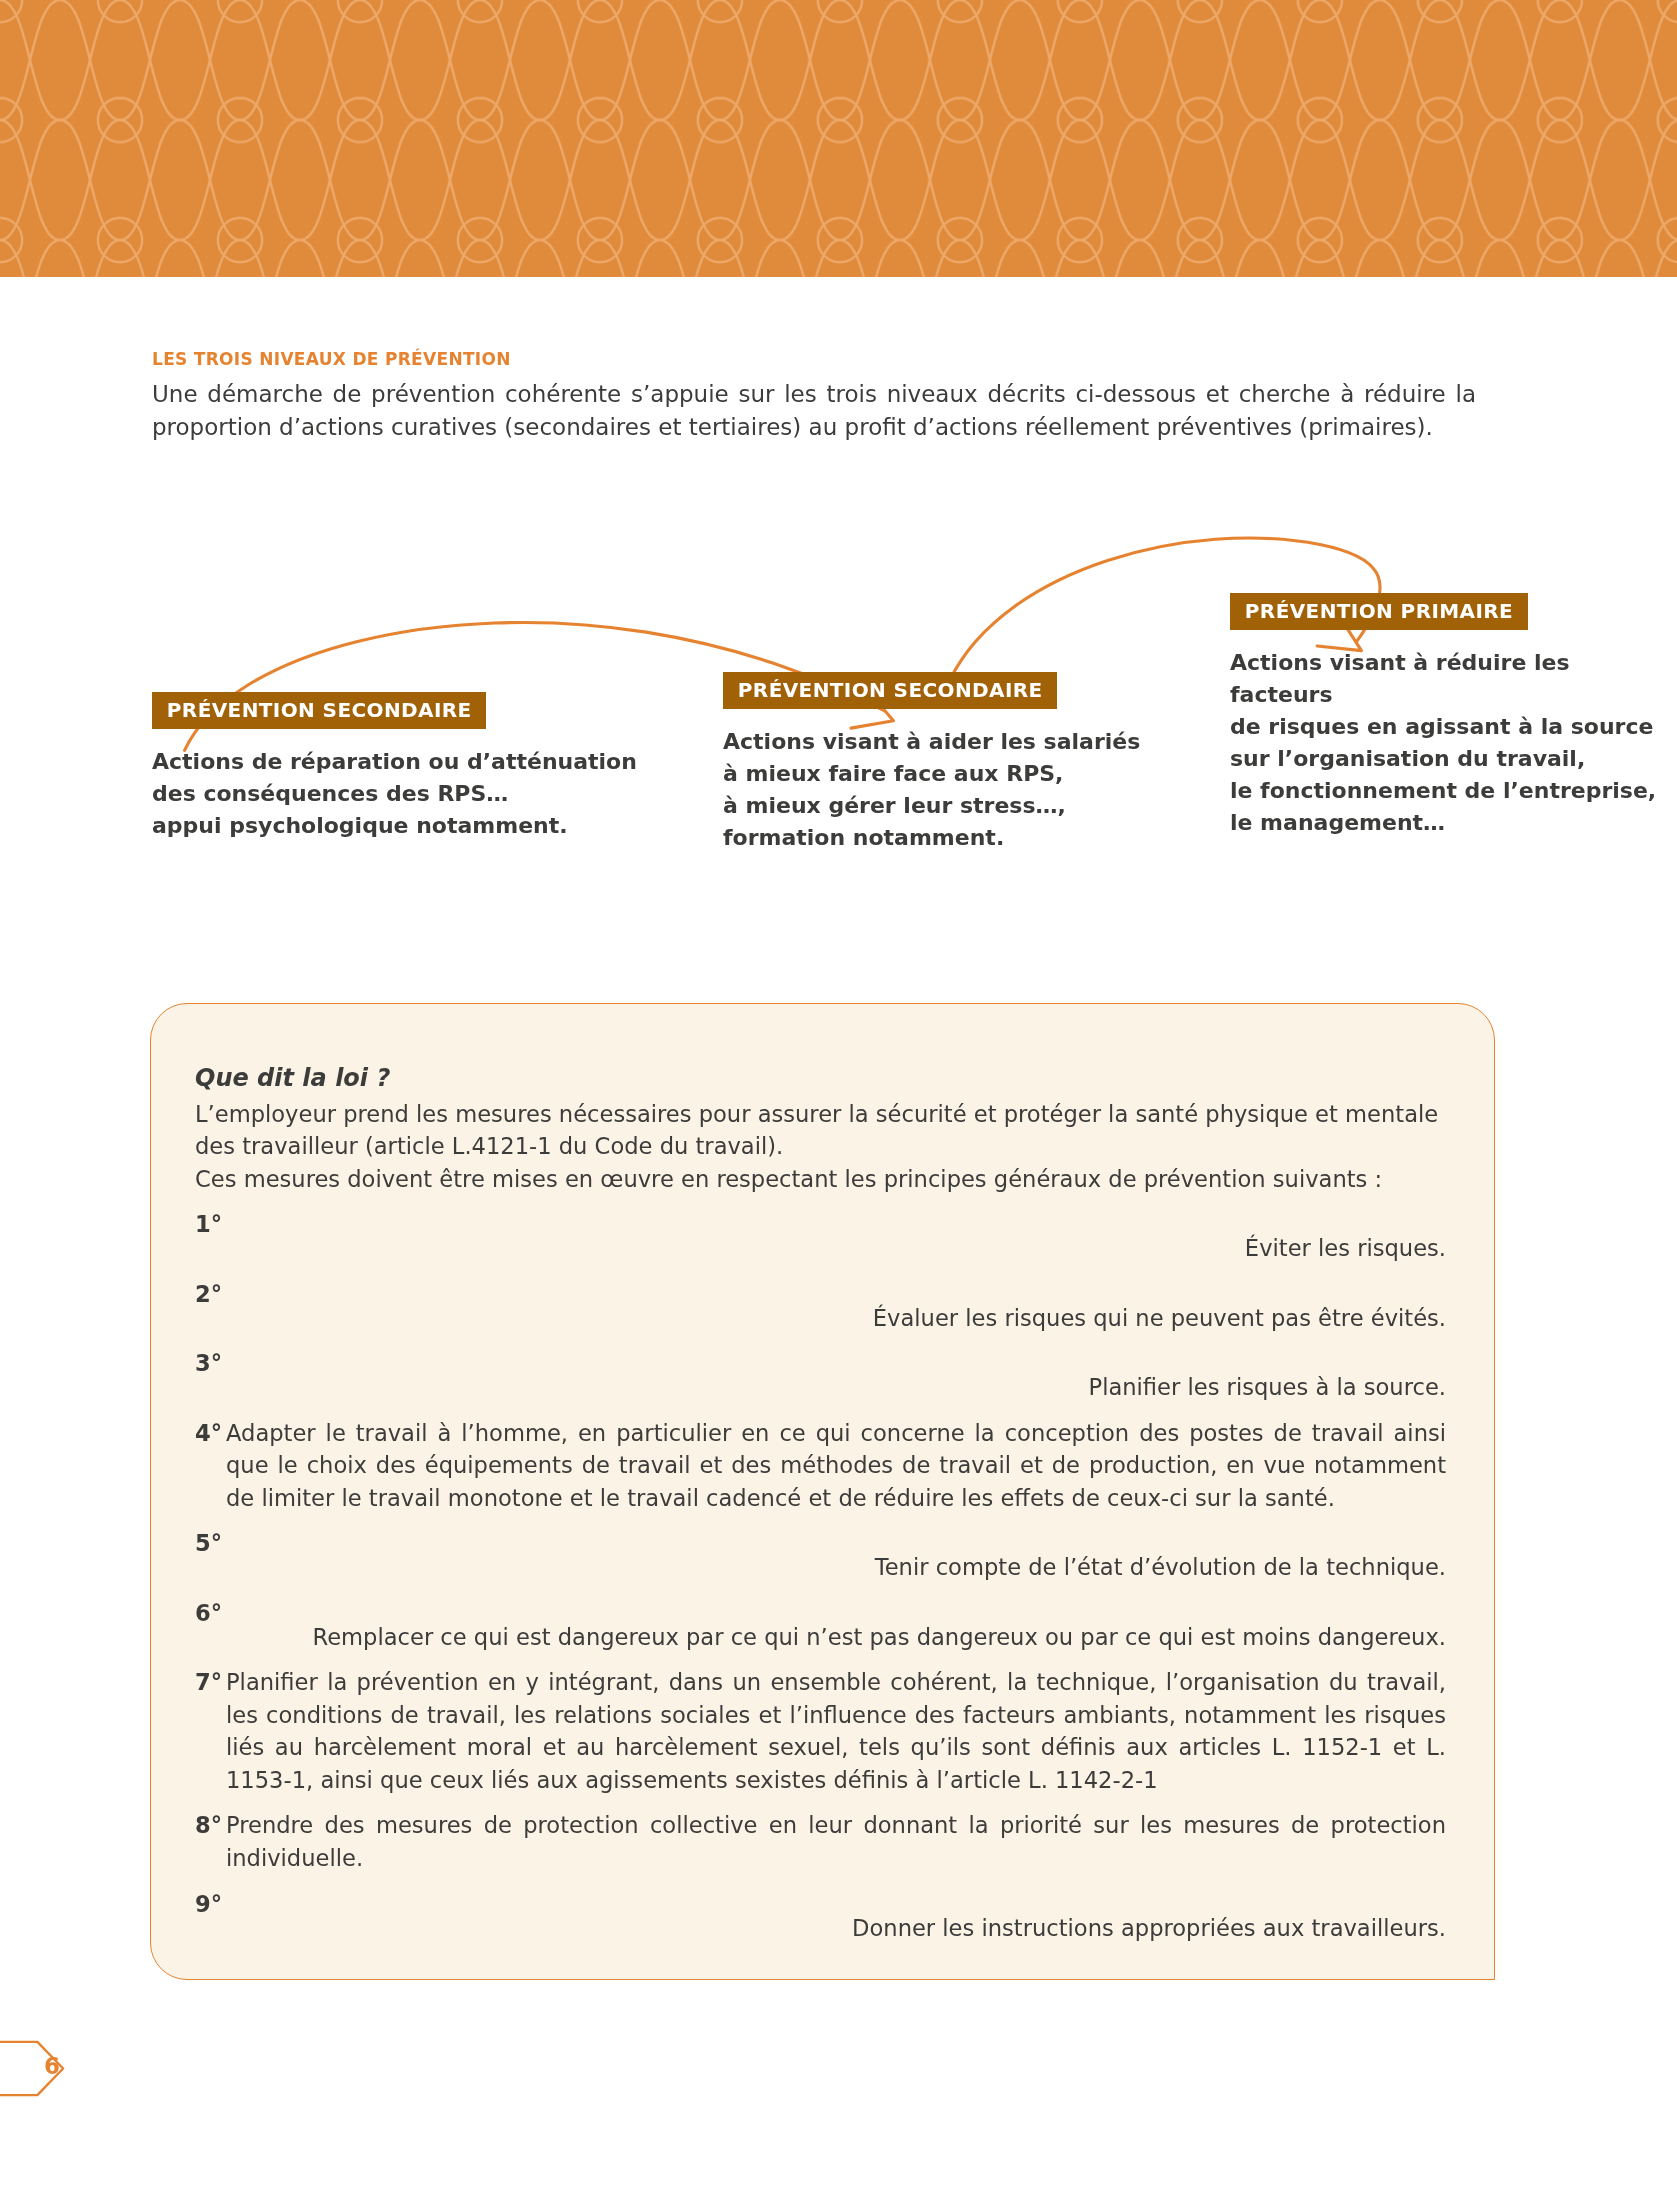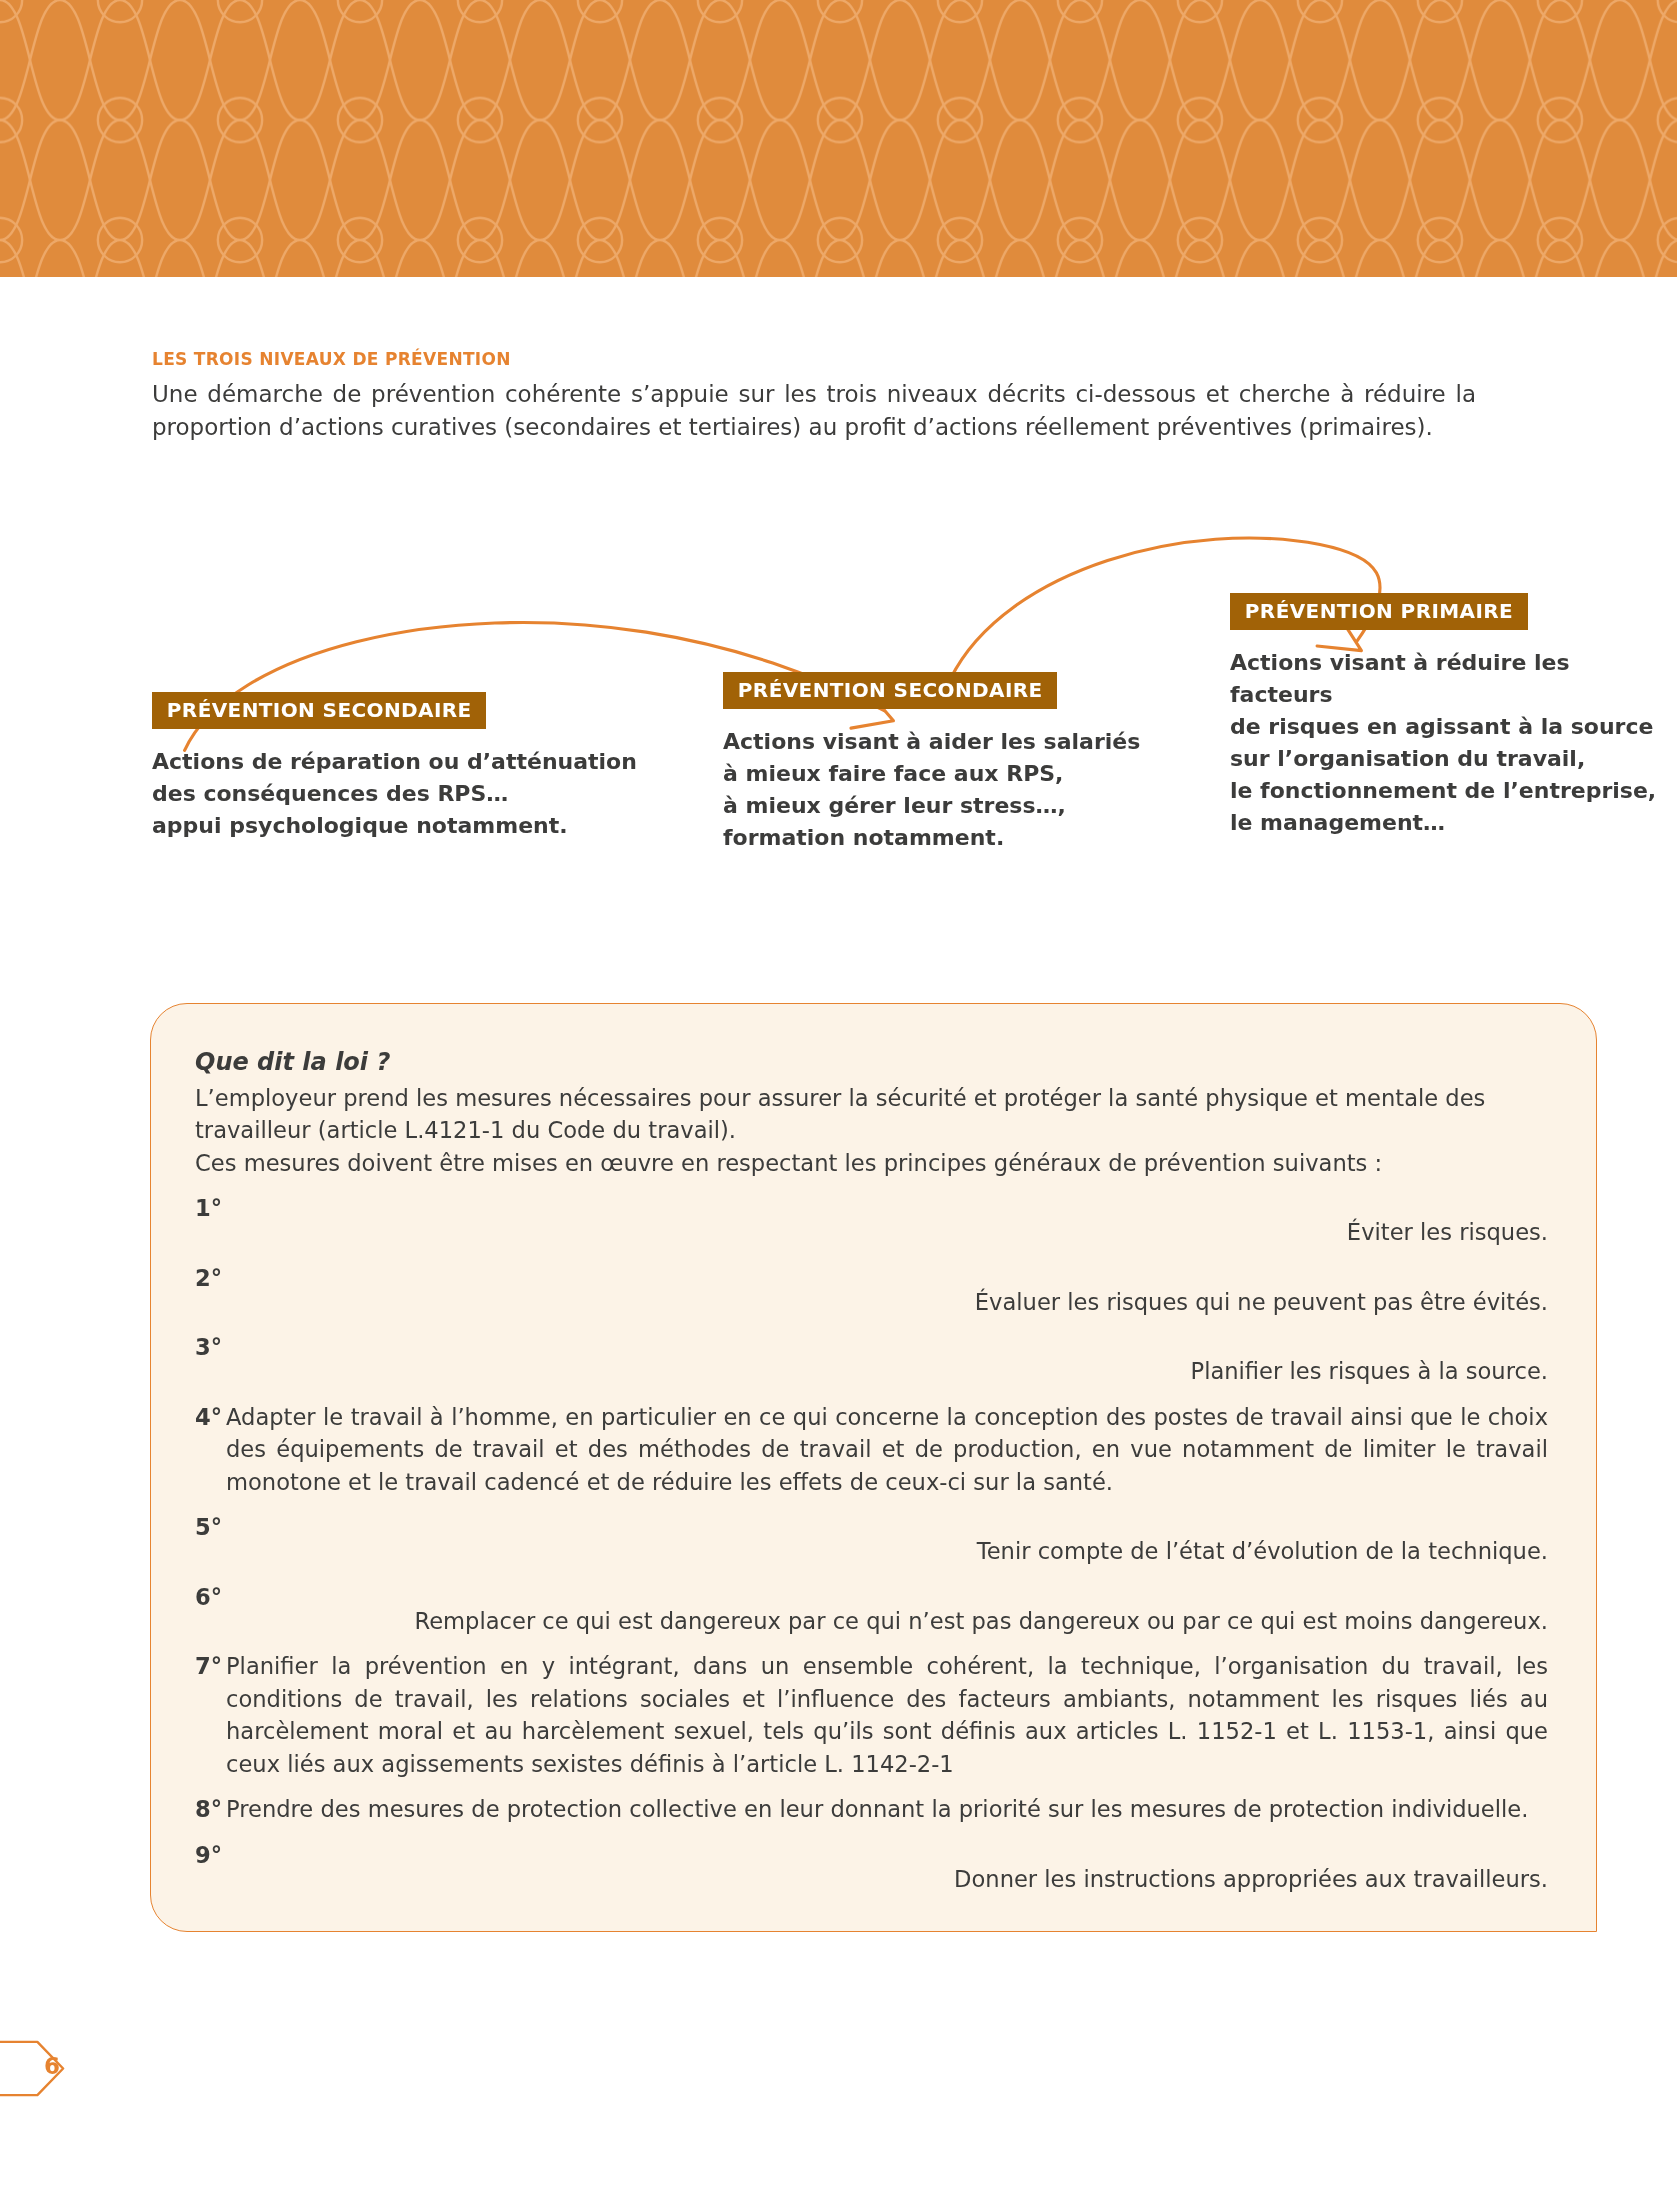--- a/index.html
+++ b/index.html
@@ -104,26 +104,26 @@
 
   #block-tertiaire { left: 152px; top: 180px; }
   #block-secondaire { left: 723px; top: 129px; margin-top: 31px; }
   #block-primaire { left: 1230px; top: 81px; }
 
   
   .law-box {
     position: absolute;
     left: 150px;
     top: 726px;
-    width: 1447px;
+    width: 1345px;
     box-sizing: border-box;
     background: #FCF3E7;
     border: 1.8px solid #E68330;
     border-radius: 37px 37px 0px 37px;
-    padding: 44px 48px 35px 44px;
+    padding: 60px 48px 35px 44px;
   }
   .law-title {
     font-size: 24px;
     font-weight: bold;
     font-style: italic;
     color: #3C3C3B;
     margin: 0 0 5.5px 0;
   }
   .law-para {
     font-size: 22.6px;

